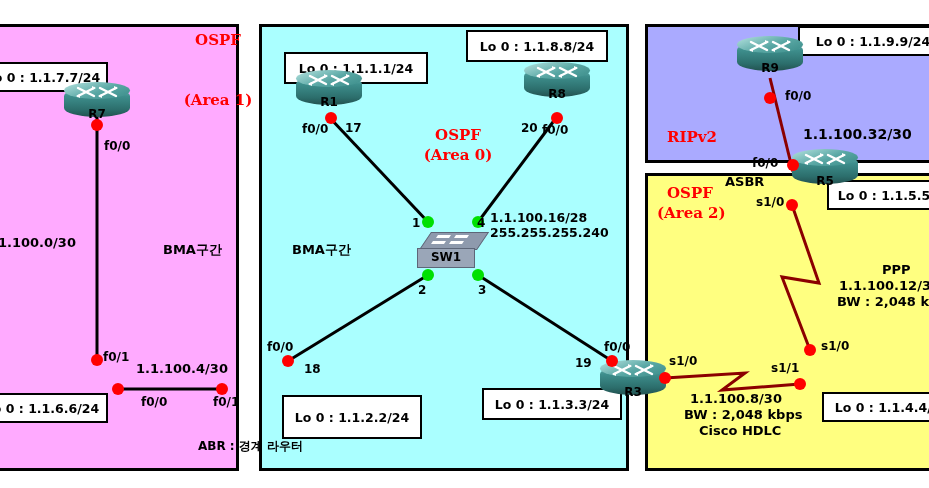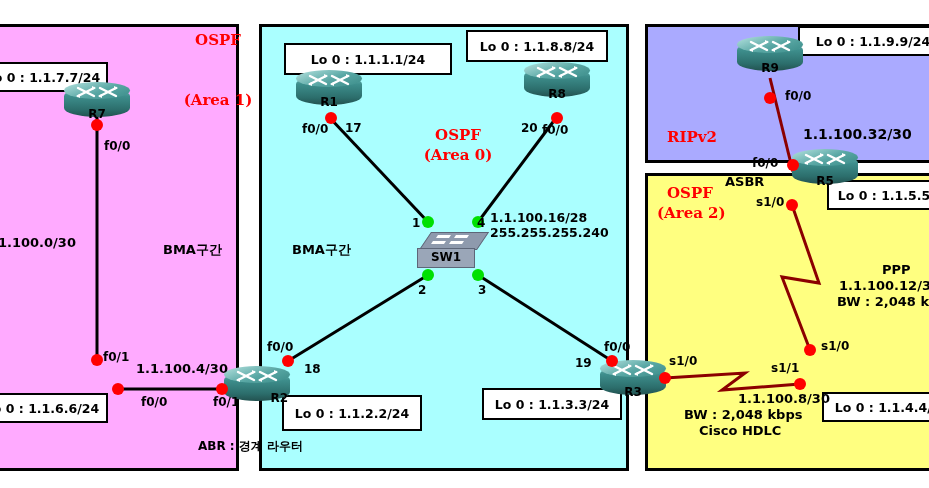--- a/index.html
+++ b/index.html
@@ -96,22 +96,22 @@
   <div class="lab red" style="left:667px;top:129px;">RIPv2</div>
 
   <div class="lab red" style="left:667px;top:185px;">OSPF</div>
   <div class="lab red" style="left:657px;top:205px;">(Area 2)</div>
 
   <div class="lab" style="left:163px;top:243px;font-size:13px;">BMA구간</div>
   <div class="lab" style="left:292px;top:243px;font-size:13px;">BMA구간</div>
 
   <div class="box" style="left:-22px;top:62px;width:130px;height:30px;">Lo 0 : 1.1.7.7/24</div>
   <div class="box" style="left:-24px;top:393px;width:132px;height:30px;">Lo 0 : 1.1.6.6/24</div>
-  <div class="box" style="left:282px;top:395px;width:140px;height:36px;">Lo 0 : 1.1.2.2/24</div>
-  <div class="box" style="left:284px;top:43px;width:168px;height:32px;">Lo 0 : 1.1.1.1/24</div>
+  <div class="box" style="left:282px;top:395px;width:140px;height:44px;">Lo 0 : 1.1.2.2/24</div>
+  <div class="box" style="left:284px;top:52px;width:144px;height:32px;">Lo 0 : 1.1.1.1/24</div>
   <div class="box" style="left:466px;top:30px;width:142px;height:32px;">Lo 0 : 1.1.8.8/24</div>
   <div class="box" style="left:482px;top:388px;width:140px;height:32px;">Lo 0 : 1.1.3.3/24</div>
   <div class="box" style="left:798px;top:26px;width:150px;height:30px;">Lo 0 : 1.1.9.9/24</div>
   <div class="box" style="left:827px;top:180px;width:136px;height:30px;">Lo 0 : 1.1.5.5/24</div>
   <div class="box" style="left:822px;top:392px;width:140px;height:30px;">Lo 0 : 1.1.4.4/24</div>
 
   <div class="router" style="left:64px;top:82px;">
     <div class="body"></div>
     <div class="top"></div>
     <svg width="42" height="16" viewBox="0 0 42 16">
@@ -125,39 +125,20 @@
           <path d="M38 2 l4 2 -4 2z"></path>
           <path d="M16 2 l4 2 -4 2z"></path>
         <path d="M4 10 l-4 2 4 2z"></path>
           <path d="M26 10 l-4 2 4 2z"></path>
         </g>
     </svg>
     <div class="rname">R7</div>
   </div>
 
 
-  <div class="router" style="left:224px;top:366px;">
-    <div class="body"></div>
-    <div class="top"></div>
-    <svg width="42" height="16" viewBox="0 0 42 16">
-      <g stroke="#ffffff" stroke-width="2.4" fill="none" stroke-linecap="round">
-        <path d="M2 4 L18 12"></path>
-          <path d="M24 4 L40 12"></path>
-        <path d="M2 12 L18 4"></path>
-          <path d="M24 12 L40 4"></path>
-      </g>
-      <g fill="#ffffff">
-          <path d="M38 2 l4 2 -4 2z"></path>
-          <path d="M16 2 l4 2 -4 2z"></path>
-        <path d="M4 10 l-4 2 4 2z"></path>
-          <path d="M26 10 l-4 2 4 2z"></path>
-        </g>
-    </svg>
-    <div class="rname" style="text-align:right;right:2px;left:auto;width:42px;">R2</div>
-  </div>
 
   <div class="router" style="left:296px;top:70px;">
     <div class="body"></div>
     <div class="top"></div>
     <svg width="42" height="16" viewBox="0 0 42 16">
       <g stroke="#ffffff" stroke-width="2.4" fill="none" stroke-linecap="round">
         <path d="M2 4 L18 12"></path>
           <path d="M24 4 L40 12"></path>
         <path d="M2 12 L18 4"></path>
           <path d="M24 12 L40 4"></path>
@@ -305,21 +286,21 @@
   <div class="lab" style="left:521px;top:122px;">20</div>
   <div class="lab" style="left:304px;top:363px;">18</div>
   <div class="lab" style="left:575px;top:357px;">19</div>
 
   <div class="lab" style="left:-16px;top:236px;font-size:13px;">1.1.100.0/30</div>
   <div class="lab" style="left:136px;top:362px;font-size:13px;">1.1.100.4/30</div>
   <div class="lab" style="left:490px;top:211px;font-size:12.5px;">1.1.100.16/28</div>
   <div class="lab" style="left:490px;top:226px;font-size:12.5px;">255.255.255.240</div>
   <div class="lab" style="left:803px;top:127px;font-size:14px;">1.1.100.32/30</div>
   <div class="lab" style="left:839px;top:279px;font-size:13px;">1.1.100.12/30</div>
-  <div class="lab" style="left:690px;top:392px;font-size:13px;margin-left:48px;">1.1.100.8/30</div>
+  <div class="lab" style="left:690px;top:392px;font-size:13px;">1.1.100.8/30</div>
 
   <div class="lab" style="left:882px;top:263px;font-size:13px;">PPP</div>
   <div class="lab" style="left:837px;top:295px;font-size:13px;">BW : 2,048 kbps</div>
   <div class="lab" style="left:684px;top:408px;font-size:13px;">BW : 2,048 kbps</div>
   <div class="lab" style="left:699px;top:424px;font-size:13px;">Cisco HDLC</div>
 
   <div class="lab" style="left:725px;top:175px;font-size:13px;">ASBR</div>
   <div class="lab" style="left:198px;top:440px;font-size:12px;">ABR : 경계 라우터</div>
 
 </div>

